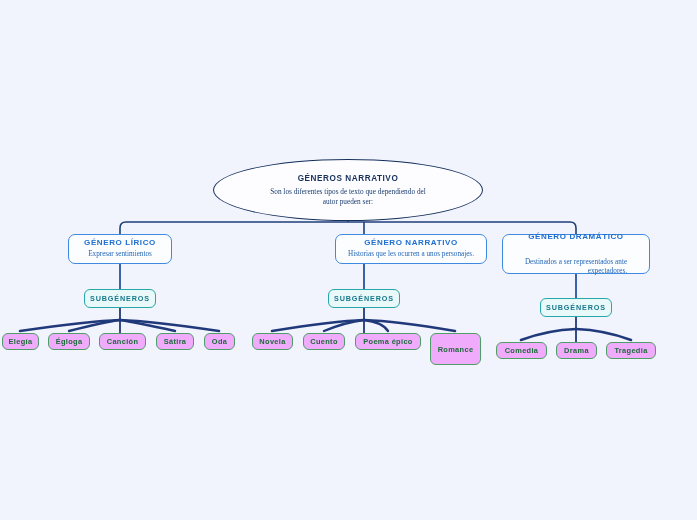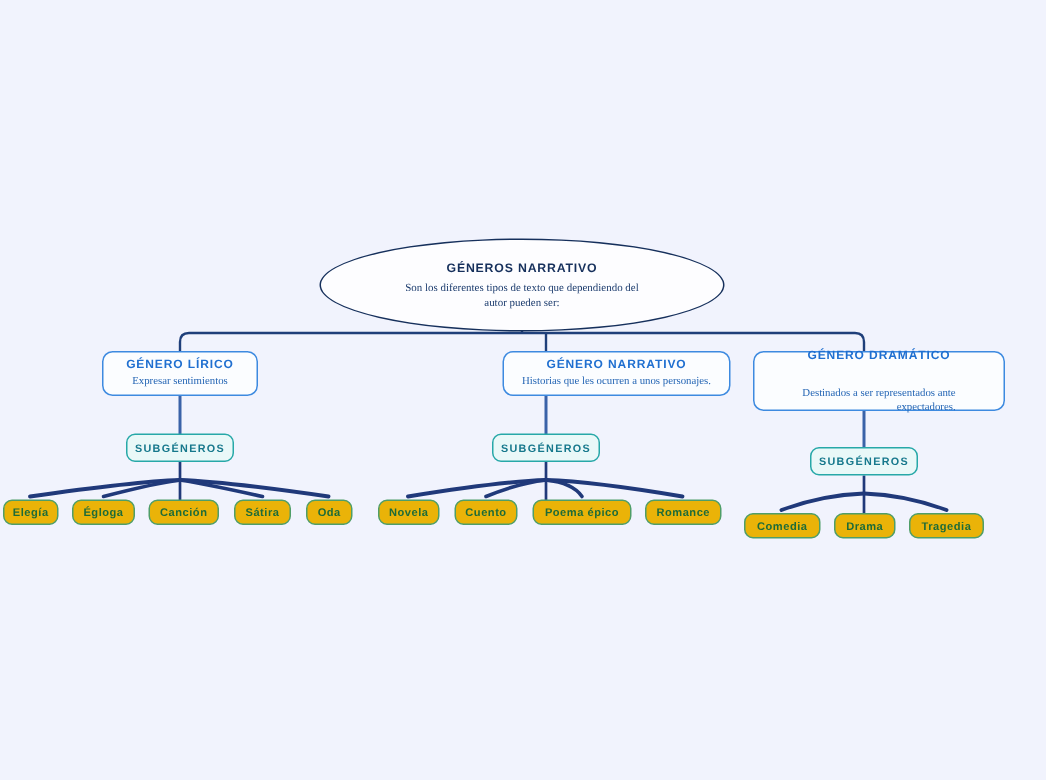--- a/index.html
+++ b/index.html
@@ -99,21 +99,21 @@
     font-weight: bold;
     letter-spacing: 0.9px;
     color: #16788c;
     white-space: nowrap;
   }
 
   
   .leaf-node {
     border: 1.2px solid #4f9e68;
     border-radius: 6px;
-    background: #eab308;
+    background: #f0abfc;
     padding: 3px 7px;
   }
   .leaf-label {
     font-size: 7.4px;
     font-weight: bold;
     letter-spacing: 0.35px;
     color: #1d6b39;
     white-space: nowrap;
   }
 </style>
@@ -194,25 +194,25 @@
 
   <div class="node leaf-node" style="left:252px; top:333px; width:41px; height:17px;">
     <div class="leaf-label">Novela</div>
   </div>
   <div class="node leaf-node" style="left:303px; top:333px; width:42px; height:17px;">
     <div class="leaf-label">Cuento</div>
   </div>
   <div class="node leaf-node" style="left:355px; top:333px; width:66px; height:17px;">
     <div class="leaf-label">Poema épico</div>
   </div>
-  <div class="node leaf-node" style="left:430px; top:333px; width:51px; height:17px;">
+  <div class="node leaf-node" style="left:430px; top:333px; width:51px; height:32px;">
     <div class="leaf-label">Romance</div>
   </div>
 
-  <div class="node genre-node" style="left:502px; top:234px; width:168px; height:40px;gap:14px;">
+  <div class="node genre-node" style="left:502px; top:234px; width:148px; height:40px;gap:14px;">
     <div class="genre-title">GÉNERO DRAMÁTICO</div>
     <div class="genre-desc">
       <div>Destinados a ser representados ante</div>
       <div>expectadores.</div>
     </div>
   </div>
 
   <div class="node sub-node" style="left:540px; top:298px; width:72px; height:19px;">
     <div class="sub-label">SUBGÉNEROS</div>
   </div>

